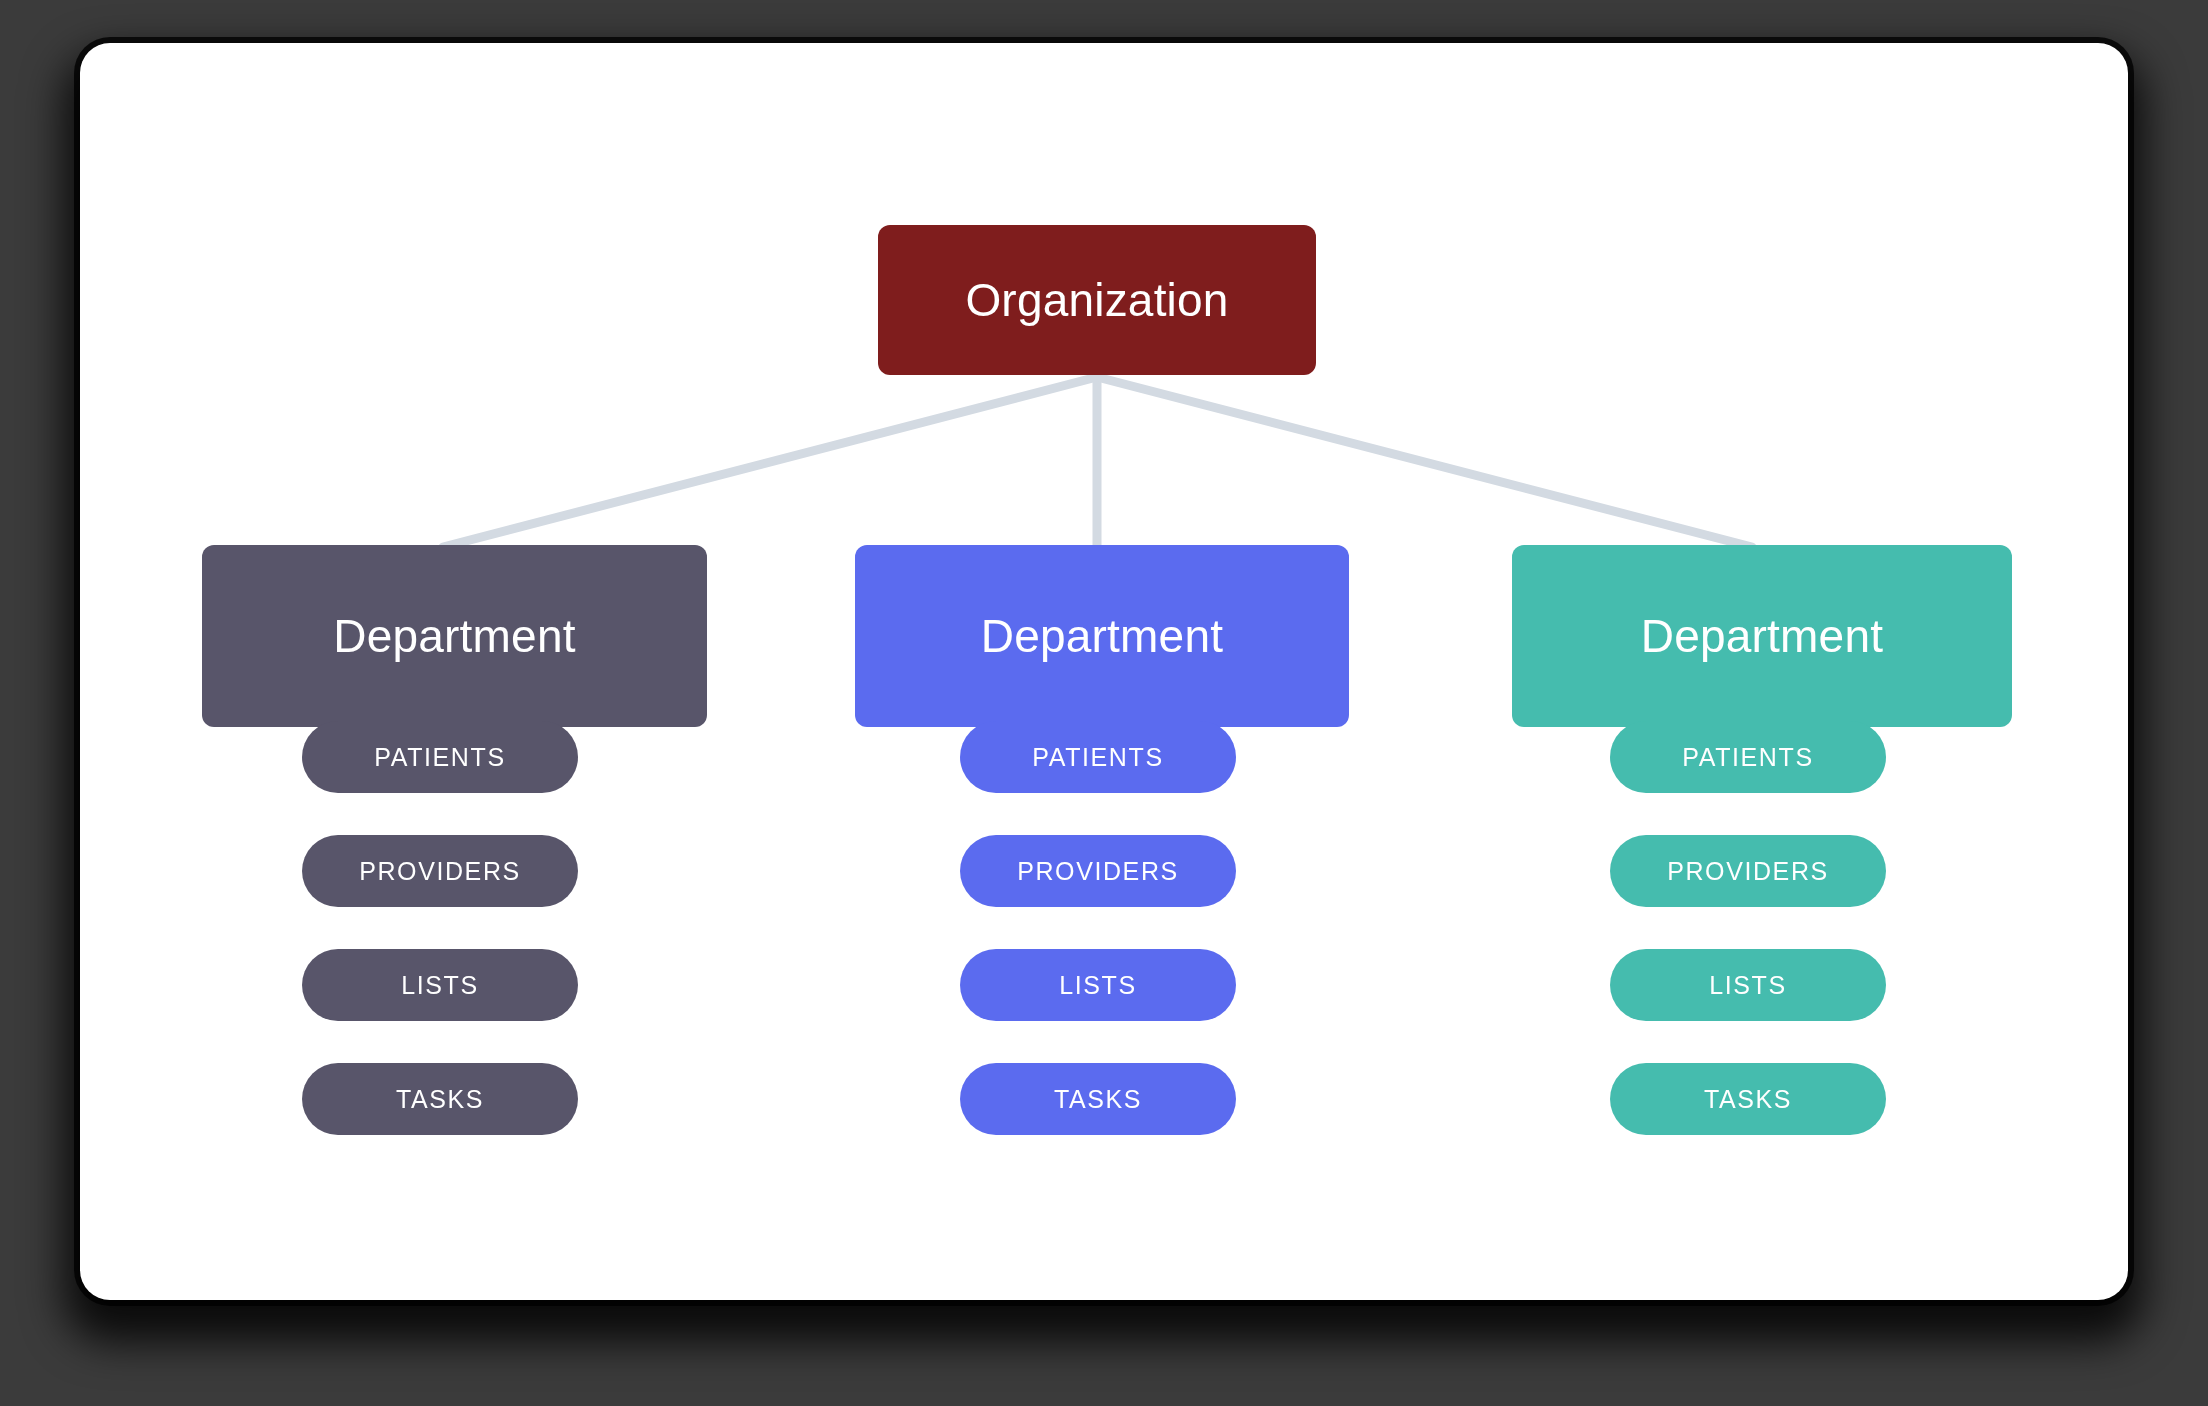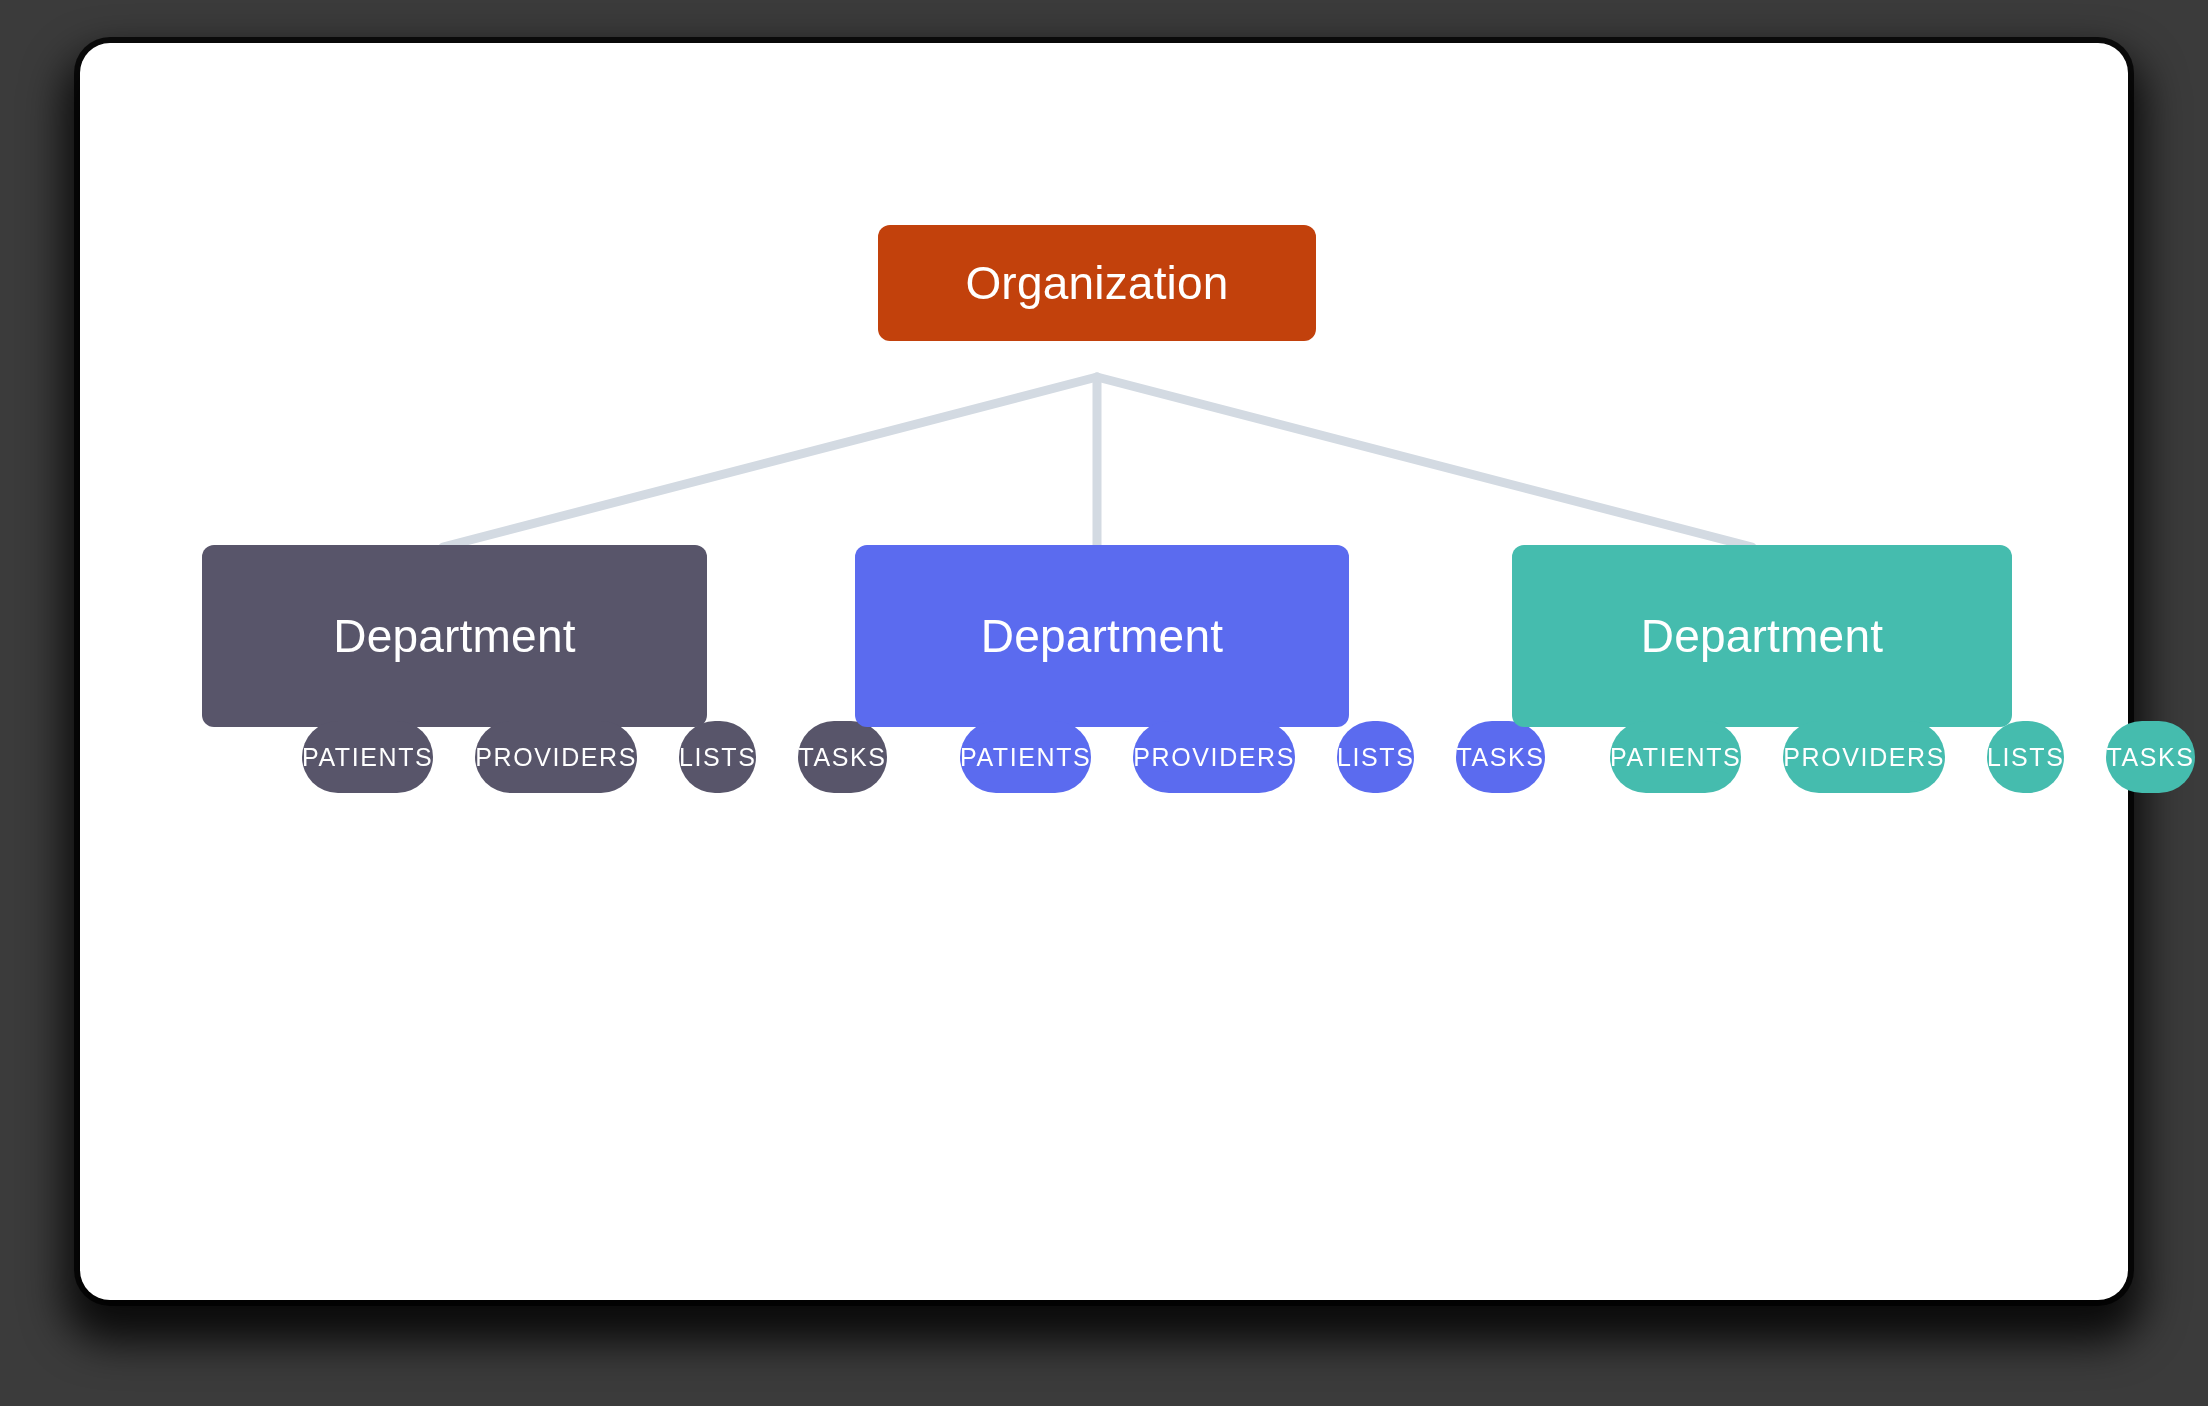--- a/index.html
+++ b/index.html
@@ -53,43 +53,43 @@
     color: #ffffff;
     font-weight: 400;
     letter-spacing: 0.2px;
     box-sizing: border-box;
   }
 
   #org-node {
     left: 878px;
     top: 225px;
     width: 438px;
-    height: 116px;
+    height: 150px;
     font-size: 46px;
-    background: #c2410c;
+    background: #7f1d1d;
   }
 
   .dept-node {
     top: 545px;
     width: 496px;
     height: 182px;
     font-size: 46px;
     margin-left: 7px;
   }
   .dept-node.col0 { left: 195px;  width: 505px; background: #58556a; }
   .dept-node.col1 { left: 848px;  width: 494px; background: #5b6bef; }
   .dept-node.col2 { left: 1505px; width: 500px; background: #45bcae; }
 
   
   .pill-column {
     position: absolute;
     top: 721px;
     width: 276px;
     display: flex;
-    flex-direction: row;
+    flex-direction: column;
     gap: 42px;
   }
   .pill-column.col0 { left: 302px; }
   .pill-column.col1 { left: 960px; }
   .pill-column.col2 { left: 1610px; }
 
   .pill {
     height: 72px;
     border-radius: 40px;
     display: flex;

